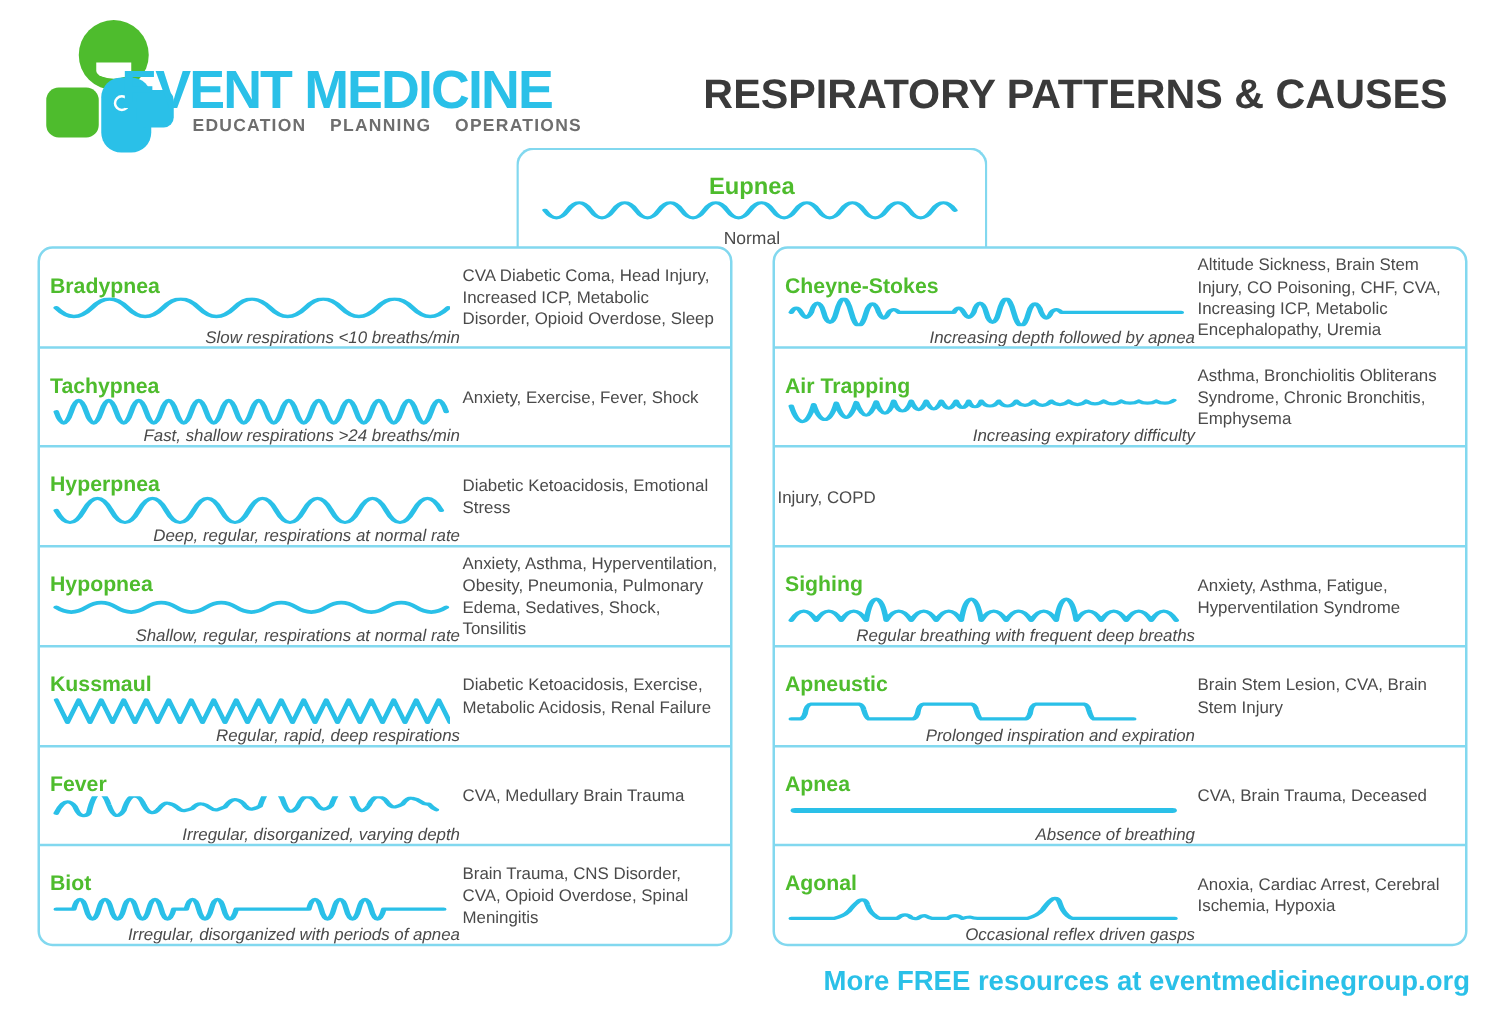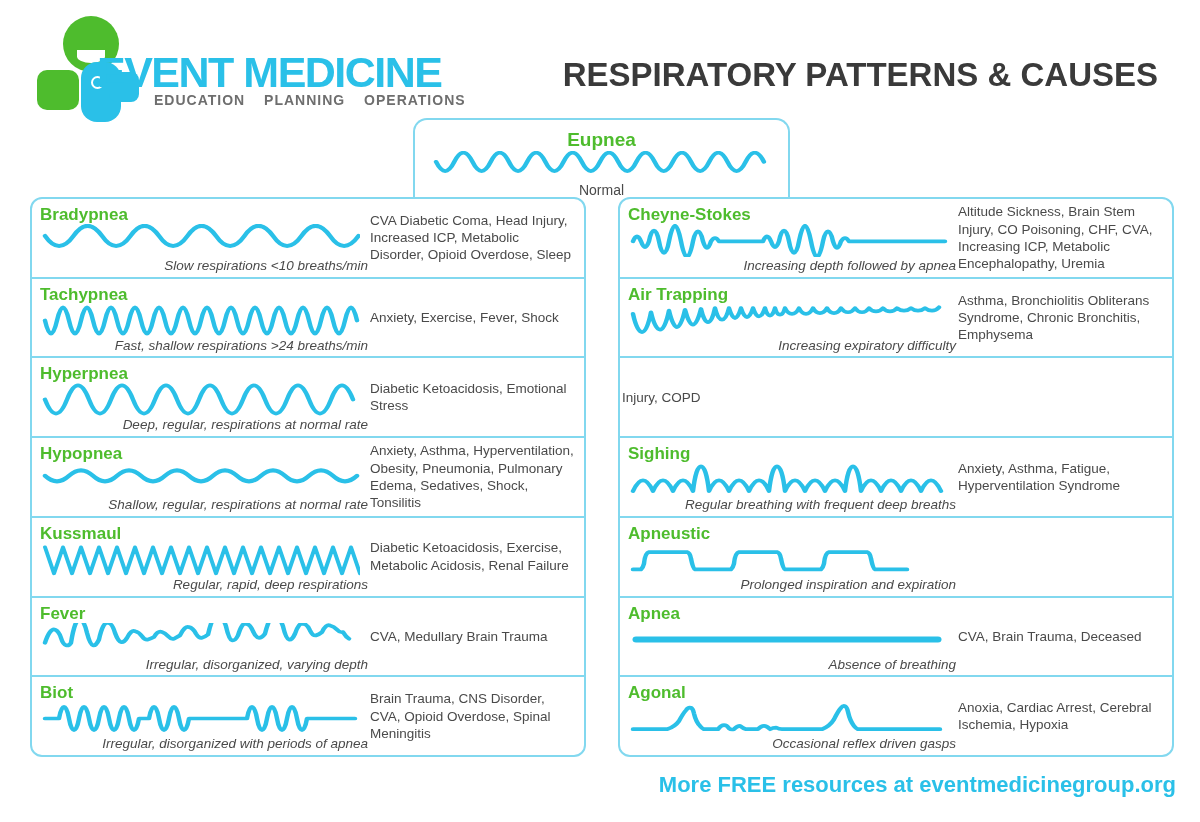--- a/index.html
+++ b/index.html
@@ -18,33 +18,33 @@
   .lg-ring{left:56px;top:64px;width:9px;height:9px;border:2px solid #ffffff;border-radius:50%;}
   .brand{position:absolute;left:97px;top:48px;font-size:43px;font-weight:bold;color:#2ac0e8;letter-spacing:-1.5px;white-space:nowrap;text-align:center;}
   .tagline{position:absolute;left:154px;top:92px;font-size:14px;font-weight:bold;color:#6e6e6e;letter-spacing:1px;word-spacing:14px;white-space:nowrap;}
   .main-title{position:absolute;right:42px;top:56px;font-size:33px;font-weight:bold;color:#3a3a3a;letter-spacing:0px;white-space:nowrap;}
   
   .eupnea-box{
     position:absolute;left:413px;top:118px;width:377px;height:80px;box-sizing:border-box;
     border:2px solid #82d8ef;border-radius:14px 14px 0 0;border-bottom:none;background:#fff;
     display:flex;flex-direction:column;align-items:center;
   }
-  .eupnea-title{font-size:19px;font-weight:bold;color:#4ebc2d;margin-top:9px;}
+  .eupnea-title{font-size:19px;font-weight:bold;color:#4ebc2d;margin-top:19px;}
   .eupnea-box svg{width:344px;height:32px;display:block;}
   .eupnea-desc{font-size:14px;color:#4a4a4a;margin-top:1px;}
   
   .col{
     position:absolute;top:197px;width:556px;height:560px;box-sizing:border-box;background:#fff;
     border:2px solid #82d8ef;border-radius:12px;display:flex;flex-direction:column;
   }
   .col-left{left:30px;}
   .col-right{left:618px;}
   .prow{flex:1;display:flex;border-top:2px solid #82d8ef;overflow:hidden;}
   .prow:first-child{border-top:none;}
-  .wavecell{width:336px;box-sizing:border-box;padding:6px 0 0 8px;display:flex;flex-direction:column;}
+  .wavecell{width:336px;box-sizing:border-box;padding:20px 0 0 8px;display:flex;flex-direction:column;}
   .ptitle{font-size:17px;font-weight:bold;color:#4ebc2d;line-height:19px;}
   .wavecell svg{width:320px;height:33px;display:block;}
   .pdesc{font-size:13.5px;color:#4a4a4a;text-align:right;margin-top:1px;white-space:nowrap;font-style:italic;}
   .causes{flex:1;display:flex;align-items:center;padding:2px 8px 2px 2px;font-size:13.5px;color:#4a4a4a;line-height:1.28;}
   
   .footer{position:absolute;right:24px;top:772px;font-size:22px;font-weight:bold;color:#2ac0e8;white-space:nowrap;}
   .wv{fill:none;stroke:#2ac0e8;stroke-width:4.5;stroke-linecap:round;stroke-linejoin:round;}
   .wv-thick{fill:none;stroke:#2ac0e8;stroke-width:7;stroke-linecap:round;}
 </style>
 </head>
@@ -191,20 +191,21 @@
   </div>
 
   <div class="prow">
     <div class="wavecell">
       <div class="ptitle">Apneustic</div>
       <svg viewBox="0 0 320 40" preserveAspectRatio="none">
         <path class="wv" d="M5,32 h8 q2,-2 3,-7 q1,-13 5,-14 h38 q3,1 4,8 q2,12 4,13 h36 q2,-2 3,-7 q1,-13 5,-14 h38 q3,1 4,8 q2,12 4,13 h36 q2,-2 3,-7 q1,-13 5,-14 h38 q3,1 4,8 q2,12 4,13 h32"></path>
       </svg>
       <div class="pdesc">Prolonged inspiration and expiration</div>
     </div>
+    <div class="causes">Brain Stem Lesion, CVA,  Brain Stem Injury</div>
   </div>
 
   <div class="prow">
     <div class="wavecell">
       <div class="ptitle">Apnea</div>
       <svg viewBox="0 0 320 40" preserveAspectRatio="none">
         <path class="wv-thick" d="M8,20 H310"></path>
       </svg>
       <div class="pdesc">Absence of breathing</div>
     </div>

